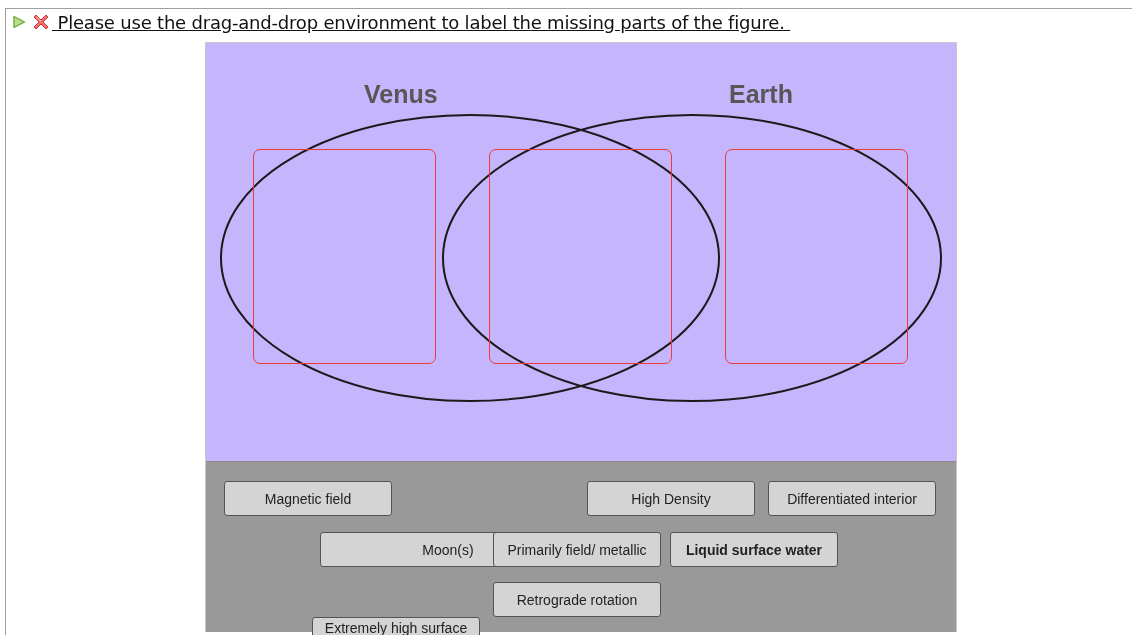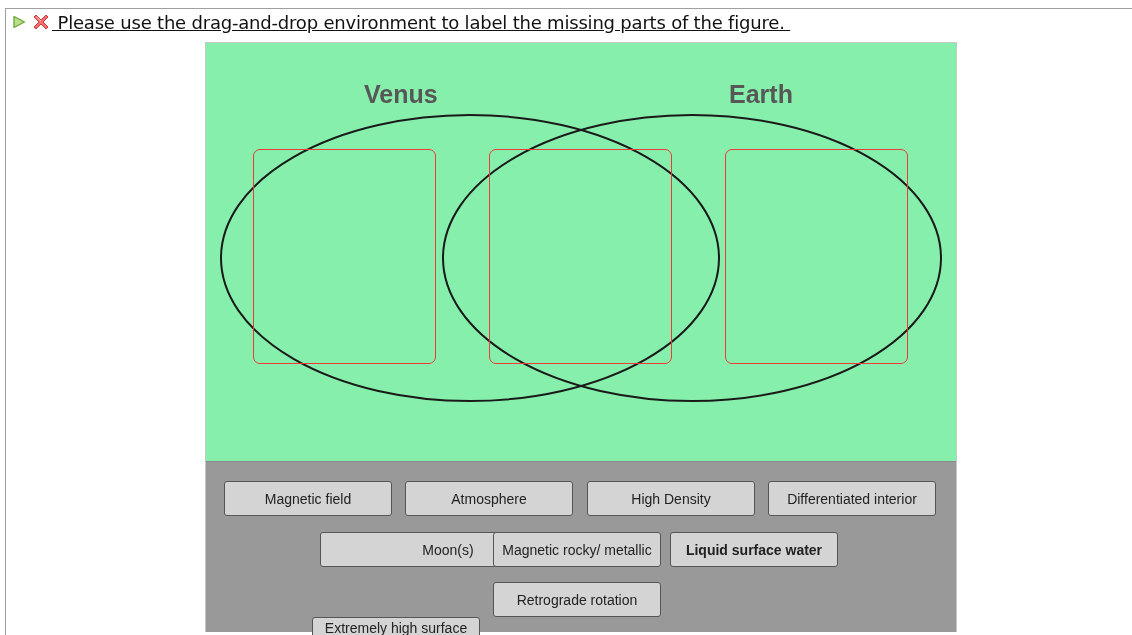--- a/index.html
+++ b/index.html
@@ -7,21 +7,21 @@
          font-family:"Liberation Sans", sans-serif; }
   .frame { position:absolute; left:5px; top:8px; width:1140px; height:640px;
            border-top:1px solid #a0a0a0; border-left:1px solid #a0a0a0; }
   .header { position:absolute; left:12px; top:12px; height:20px; display:flex; align-items:center; }
   .play-icon { width:14px; height:14px; display:inline-block; }
   .x-icon { width:18px; height:18px; display:inline-block; margin-left:6px; }
   .instructions { font-family:"DejaVu Sans", sans-serif; font-size:18px; color:#111; text-decoration:underline;
                   margin-left:2px; white-space:pre; letter-spacing:-0.2px; }
   .panel { position:absolute; left:205px; top:42px; width:750px; height:588px;
            border:1px solid #c8c8c8; background:#e1e1e1; }
-  .panel-top { position:absolute; left:0; top:0; width:750px; height:460px; background:#86efac; }
+  .panel-top { position:absolute; left:0; top:0; width:750px; height:460px; background:#c4b5fd; }
   .panel-bottom { position:absolute; left:0; top:418px; width:750px; height:170px; background:#999999;
                   border-top:1px solid #8a8a8a; }
   .title { position:absolute; font-weight:bold; font-size:25px; color:#575757; }
   .venn-svg { position:absolute; left:0; top:0; }
   .drop-zone { position:absolute; border:1px solid #ee3a3a; border-radius:7px; background:transparent; }
   .label-btn { position:absolute; width:166px; height:33px; background:#d4d4d4;
                border:1px solid #555; border-radius:3px; font-size:14px; color:#222;
                display:flex; align-items:center; justify-content:center; text-align:center;
                line-height:14px; box-sizing:content-box; cursor:grab; }
 </style>
@@ -54,24 +54,23 @@
     <div class="title" style="left:158px; top:37px;">Venus</div>
     <div class="title" style="left:523px; top:37px;">Earth</div>
 
     <div class="drop-zone" style="left:47px; top:106px; width:181px; height:213px;"></div>
     <div class="drop-zone" style="left:283px; top:106px; width:181px; height:213px;"></div>
     <div class="drop-zone" style="left:519px; top:106px; width:181px; height:213px;"></div>
   </div>
 
   <div class="panel-bottom">
     <div class="label-btn" style="left:18px; top:19px;">Magnetic field</div>
-    <div class="label-btn" style="left:199px; top:19px;">Atmosphere</div>
     <div class="label-btn" style="left:381px; top:19px;">High Density</div>
     <div class="label-btn" style="left:562px; top:19px;">Differentiated interior</div>
 
     <div class="label-btn" style="left:114px; top:70px;padding-left:44px;">Moon(s)</div>
-    <div class="label-btn" style="left:287px; top:70px;">Magnetic rocky/ metallic</div>
+    <div class="label-btn" style="left:287px; top:70px;">Primarily field/ metallic</div>
     <div class="label-btn" style="left:464px; top:70px;font-weight:bold;">Liquid surface water</div>
 
     <div class="label-btn" style="left:106px; top:120px;margin-top:35px;">Extremely high surface temperature and pressure</div>
     <div class="label-btn" style="left:287px; top:120px;">Retrograde rotation</div>
   </div>
 </div>
 
 </body></html>

